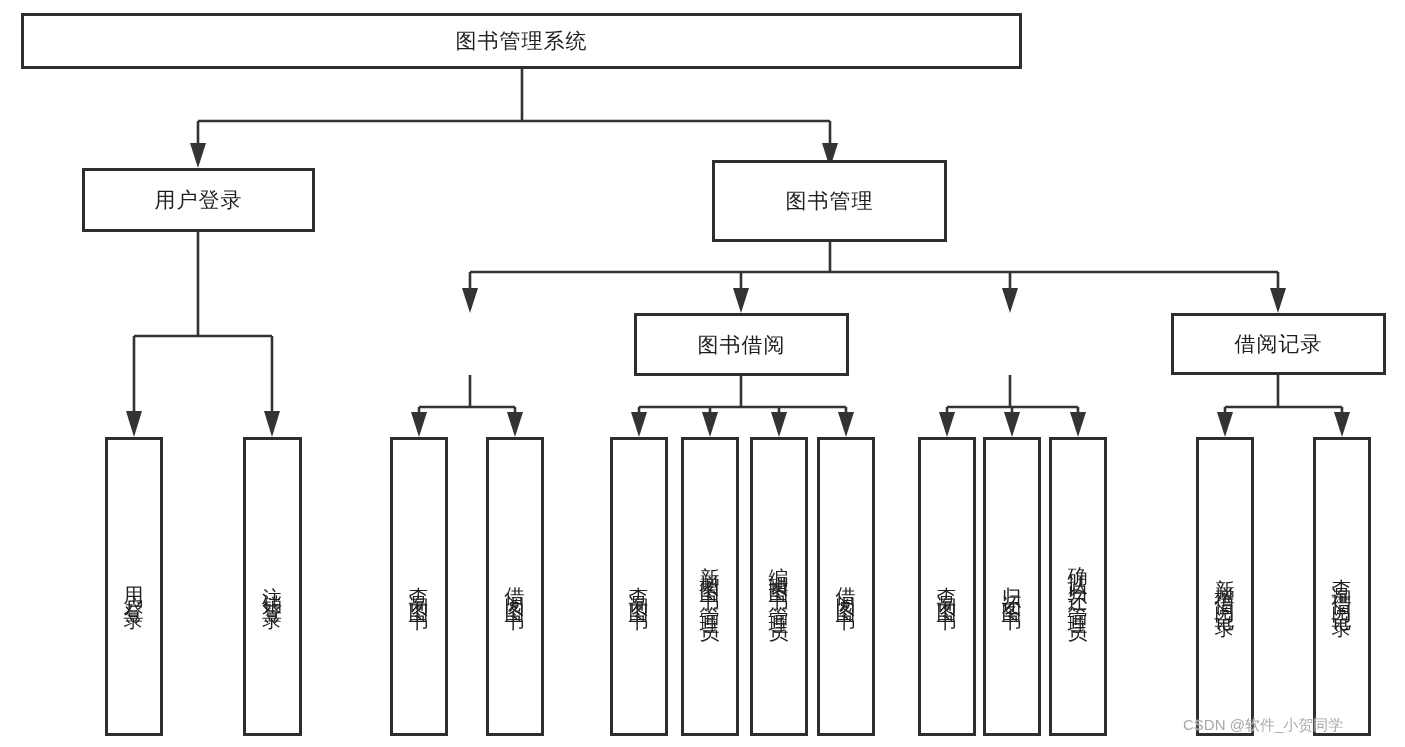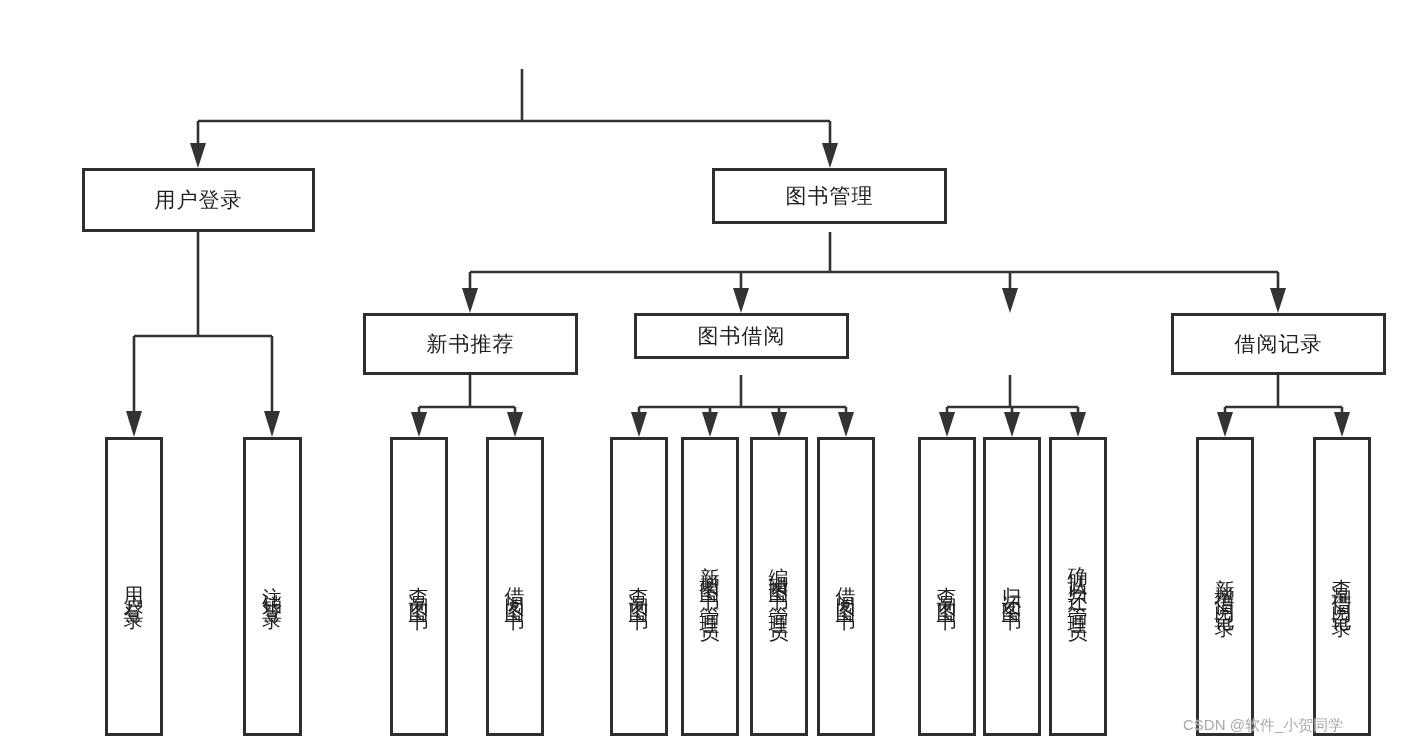--- a/index.html
+++ b/index.html
@@ -85,32 +85,32 @@
       <polygon points="771,412 787,412 779,437"></polygon>
       <polygon points="838,412 854,412 846,437"></polygon>
       <polygon points="939,412 955,412 947,437"></polygon>
       <polygon points="1004,412 1020,412 1012,437"></polygon>
       <polygon points="1070,412 1086,412 1078,437"></polygon>
       <polygon points="1217,412 1233,412 1225,437"></polygon>
       <polygon points="1334,412 1350,412 1342,437"></polygon>
     </g>
   </svg>
 
+  <div class="box hbox" style="left:21px;top:13px;width:1001px;height:56px">
+    <span>图书管理系统</span>
+  </div>
 
   <div class="box hbox" style="left:82px;top:168px;width:233px;height:64px">
     <span>用户登录</span>
   </div>
-  <div class="box hbox" style="left:712px;top:168px;width:235px;height:56px">
+  <div class="box hbox" style="left:712px;top:160px;width:235px;height:82px">
     <span>图书管理</span>
   </div>
 
-  <div class="box hbox" style="left:363px;top:313px;width:215px;height:62px">
-    <span>新书推荐</span>
-  </div>
-  <div class="box hbox" style="left:634px;top:313px;width:215px;height:46px">
+  <div class="box hbox" style="left:634px;top:313px;width:215px;height:63px">
     <span>图书借阅</span>
   </div>
   <div class="box hbox" style="left:1171px;top:313px;width:215px;height:62px">
     <span>借阅记录</span>
   </div>
 
   <div class="box vbox" style="left:105px;top:437px;width:58px;height:299px">
     <span>用户登录</span>
   </div>
   <div class="box vbox" style="left:243px;top:437px;width:59px;height:299px">

